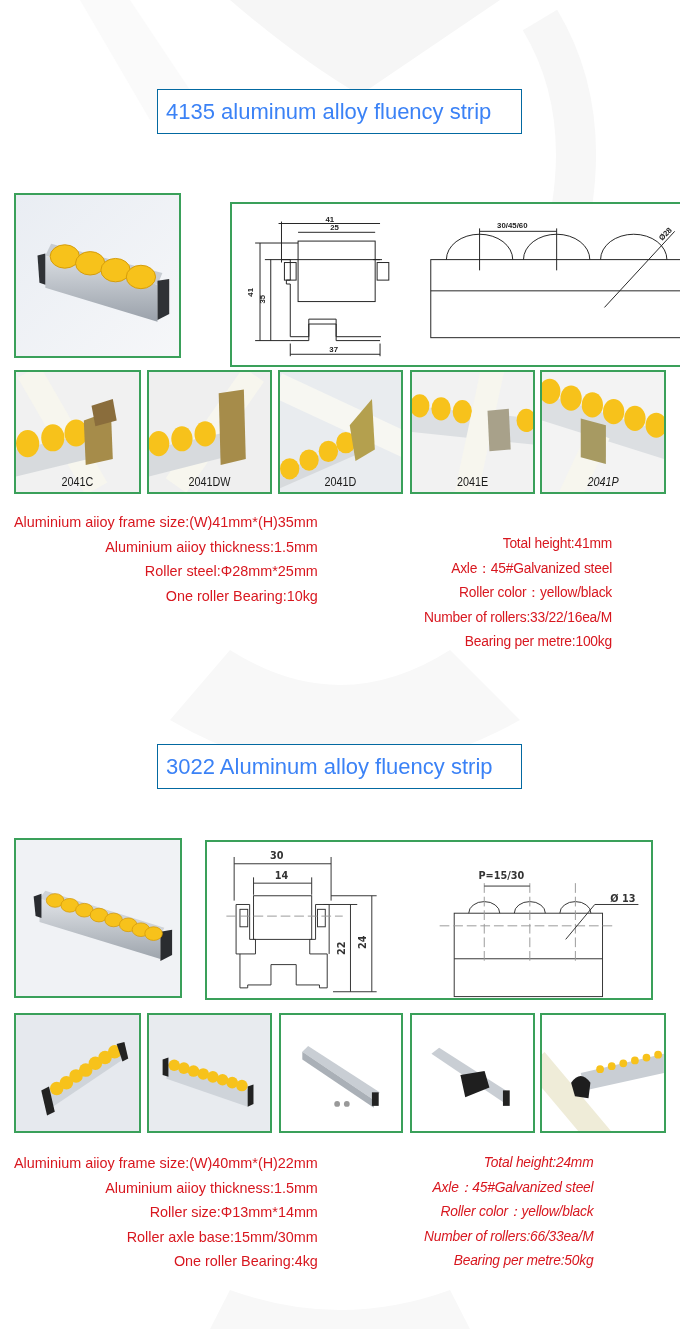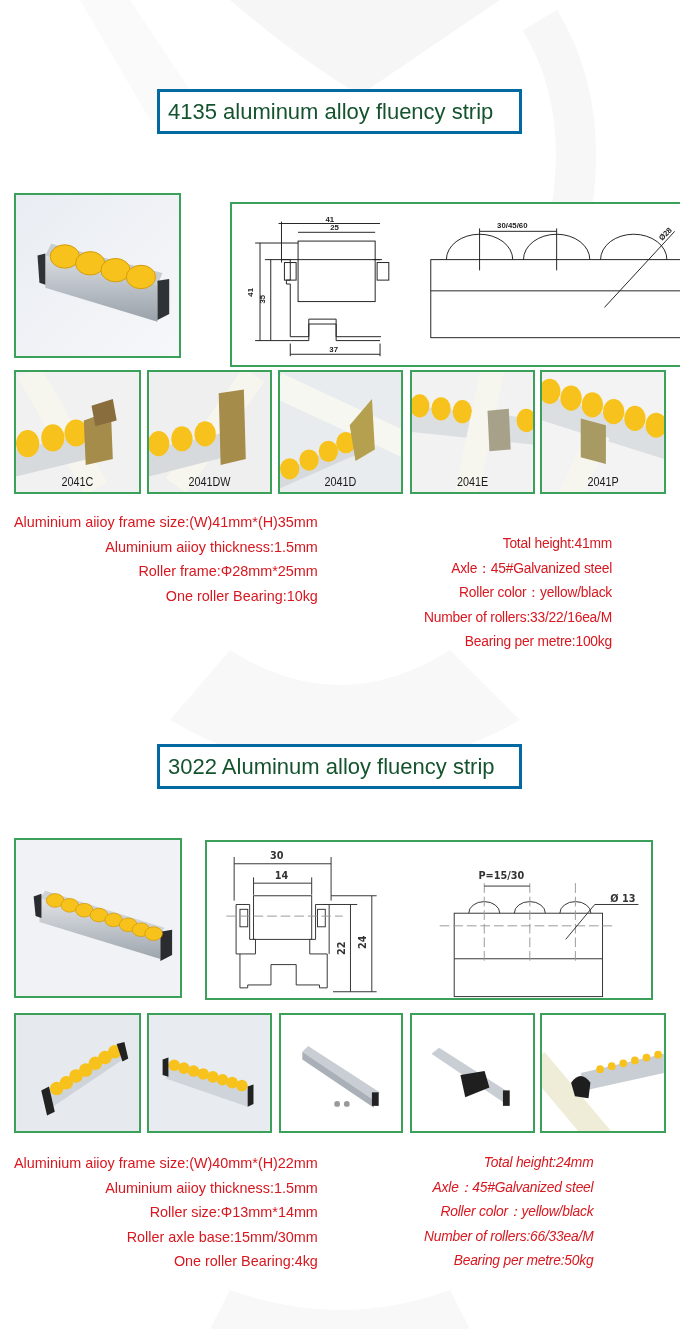--- a/index.html
+++ b/index.html
@@ -2,22 +2,22 @@
 <html><head>
 <meta charset="utf-8">
 <style>
   * { box-sizing: border-box; margin: 0; padding: 0; }
   html, body { width: 680px; height: 1329px; background: #ffffff; overflow: hidden; }
   body { position: relative; font-family: "Liberation Sans", sans-serif; }
 
   .watermark { position: absolute; left: 0; top: 0; width: 680px; height: 1329px; pointer-events: none; }
 
   .title-box {
-    position: absolute; border: 3px solid #0369a1; background: #fff;
-    font-family: "Liberation Sans", sans-serif; font-size: 22px; color: #14532d;
+    position: absolute; border: 1px solid #0369a1; background: #fff;
+    font-family: "Liberation Sans", sans-serif; font-size: 22px; color: #3b82f6;
     padding: 0 8px; display: flex; align-items: center; white-space: nowrap;
   }
 
   .frame { position: absolute; border: 2px solid #3aa05a; background: #fff; overflow: hidden; }
   .frame svg { display: block; width: 100%; height: 100%; }
 
   .thumb-label {
     position: absolute; left: 0; right: 0; bottom: 3px; text-align: center;
     font-family: "Liberation Sans Narrow", "Liberation Sans", sans-serif;
     font-size: 12px; color: #1a1a1a; transform: scaleX(0.9);
@@ -166,42 +166,42 @@
         <ellipse cx="30" cy="38" rx="10" ry="12"></ellipse>
         <ellipse cx="52" cy="41" rx="10" ry="12"></ellipse>
         <ellipse cx="74" cy="44" rx="10" ry="12"></ellipse>
         <ellipse cx="118" cy="50" rx="10" ry="12"></ellipse>
       </g>
     <rect x="58" y="-10" width="24" height="150" fill="#f7f6ee" transform="rotate(12 70 60)"></rect>
     <polygon points="78,40 100,38 102,80 80,82" fill="#a8a18a"></polygon>
   </svg>
   <span class="thumb-label">2041E</span>
 </div>
-<div class="frame" style="left:540px; top:370px; width:126px; height:124px;">
+<div class="frame" style="left:540px; top:370px; width:126px; height:124px;font-style:italic;">
   <svg viewBox="0 0 126 124">
     <rect width="126" height="124" fill="#f3f3f3"></rect>
     <polygon points="0,22 126,62 126,90 0,50" fill="#dcdfe2"></polygon>
     <g fill="#f7c21b">
         <ellipse cx="8" cy="20" rx="11" ry="13"></ellipse>
         <ellipse cx="30" cy="27" rx="11" ry="13"></ellipse>
         <ellipse cx="52" cy="34" rx="11" ry="13"></ellipse>
         <ellipse cx="74" cy="41" rx="11" ry="13"></ellipse>
         <ellipse cx="96" cy="48" rx="11" ry="13"></ellipse>
         <ellipse cx="118" cy="55" rx="11" ry="13"></ellipse>
       </g>
     <rect x="30" y="60" width="24" height="90" fill="#f7f6ee" transform="rotate(25 42 100)"></rect>
     <polygon points="40,48 66,55 66,95 40,88" fill="#a79a62"></polygon>
   </svg>
   <span class="thumb-label">2041P</span>
 </div>
 
 <div class="specs" style="left:14px; top:510px;">
   <div>Aluminium aiioy frame size:(W)41mm*(H)35mm</div>
   <div>Aluminium aiioy thickness:1.5mm</div>
-  <div>Roller frame:Φ28mm*25mm</div>
+  <div>Roller steel:Φ28mm*25mm</div>
   <div>One roller Bearing:10kg</div>
 </div>
 <div class="specs right" style="left:424px; top:532px;">
   <div>Total height:41mm</div>
   <div>Axle：45#Galvanized steel</div>
   <div>Roller color：yellow/black</div>
   <div>Number of rollers:33/22/16ea/M</div>
   <div>Bearing per metre:100kg</div>
 </div>
 

